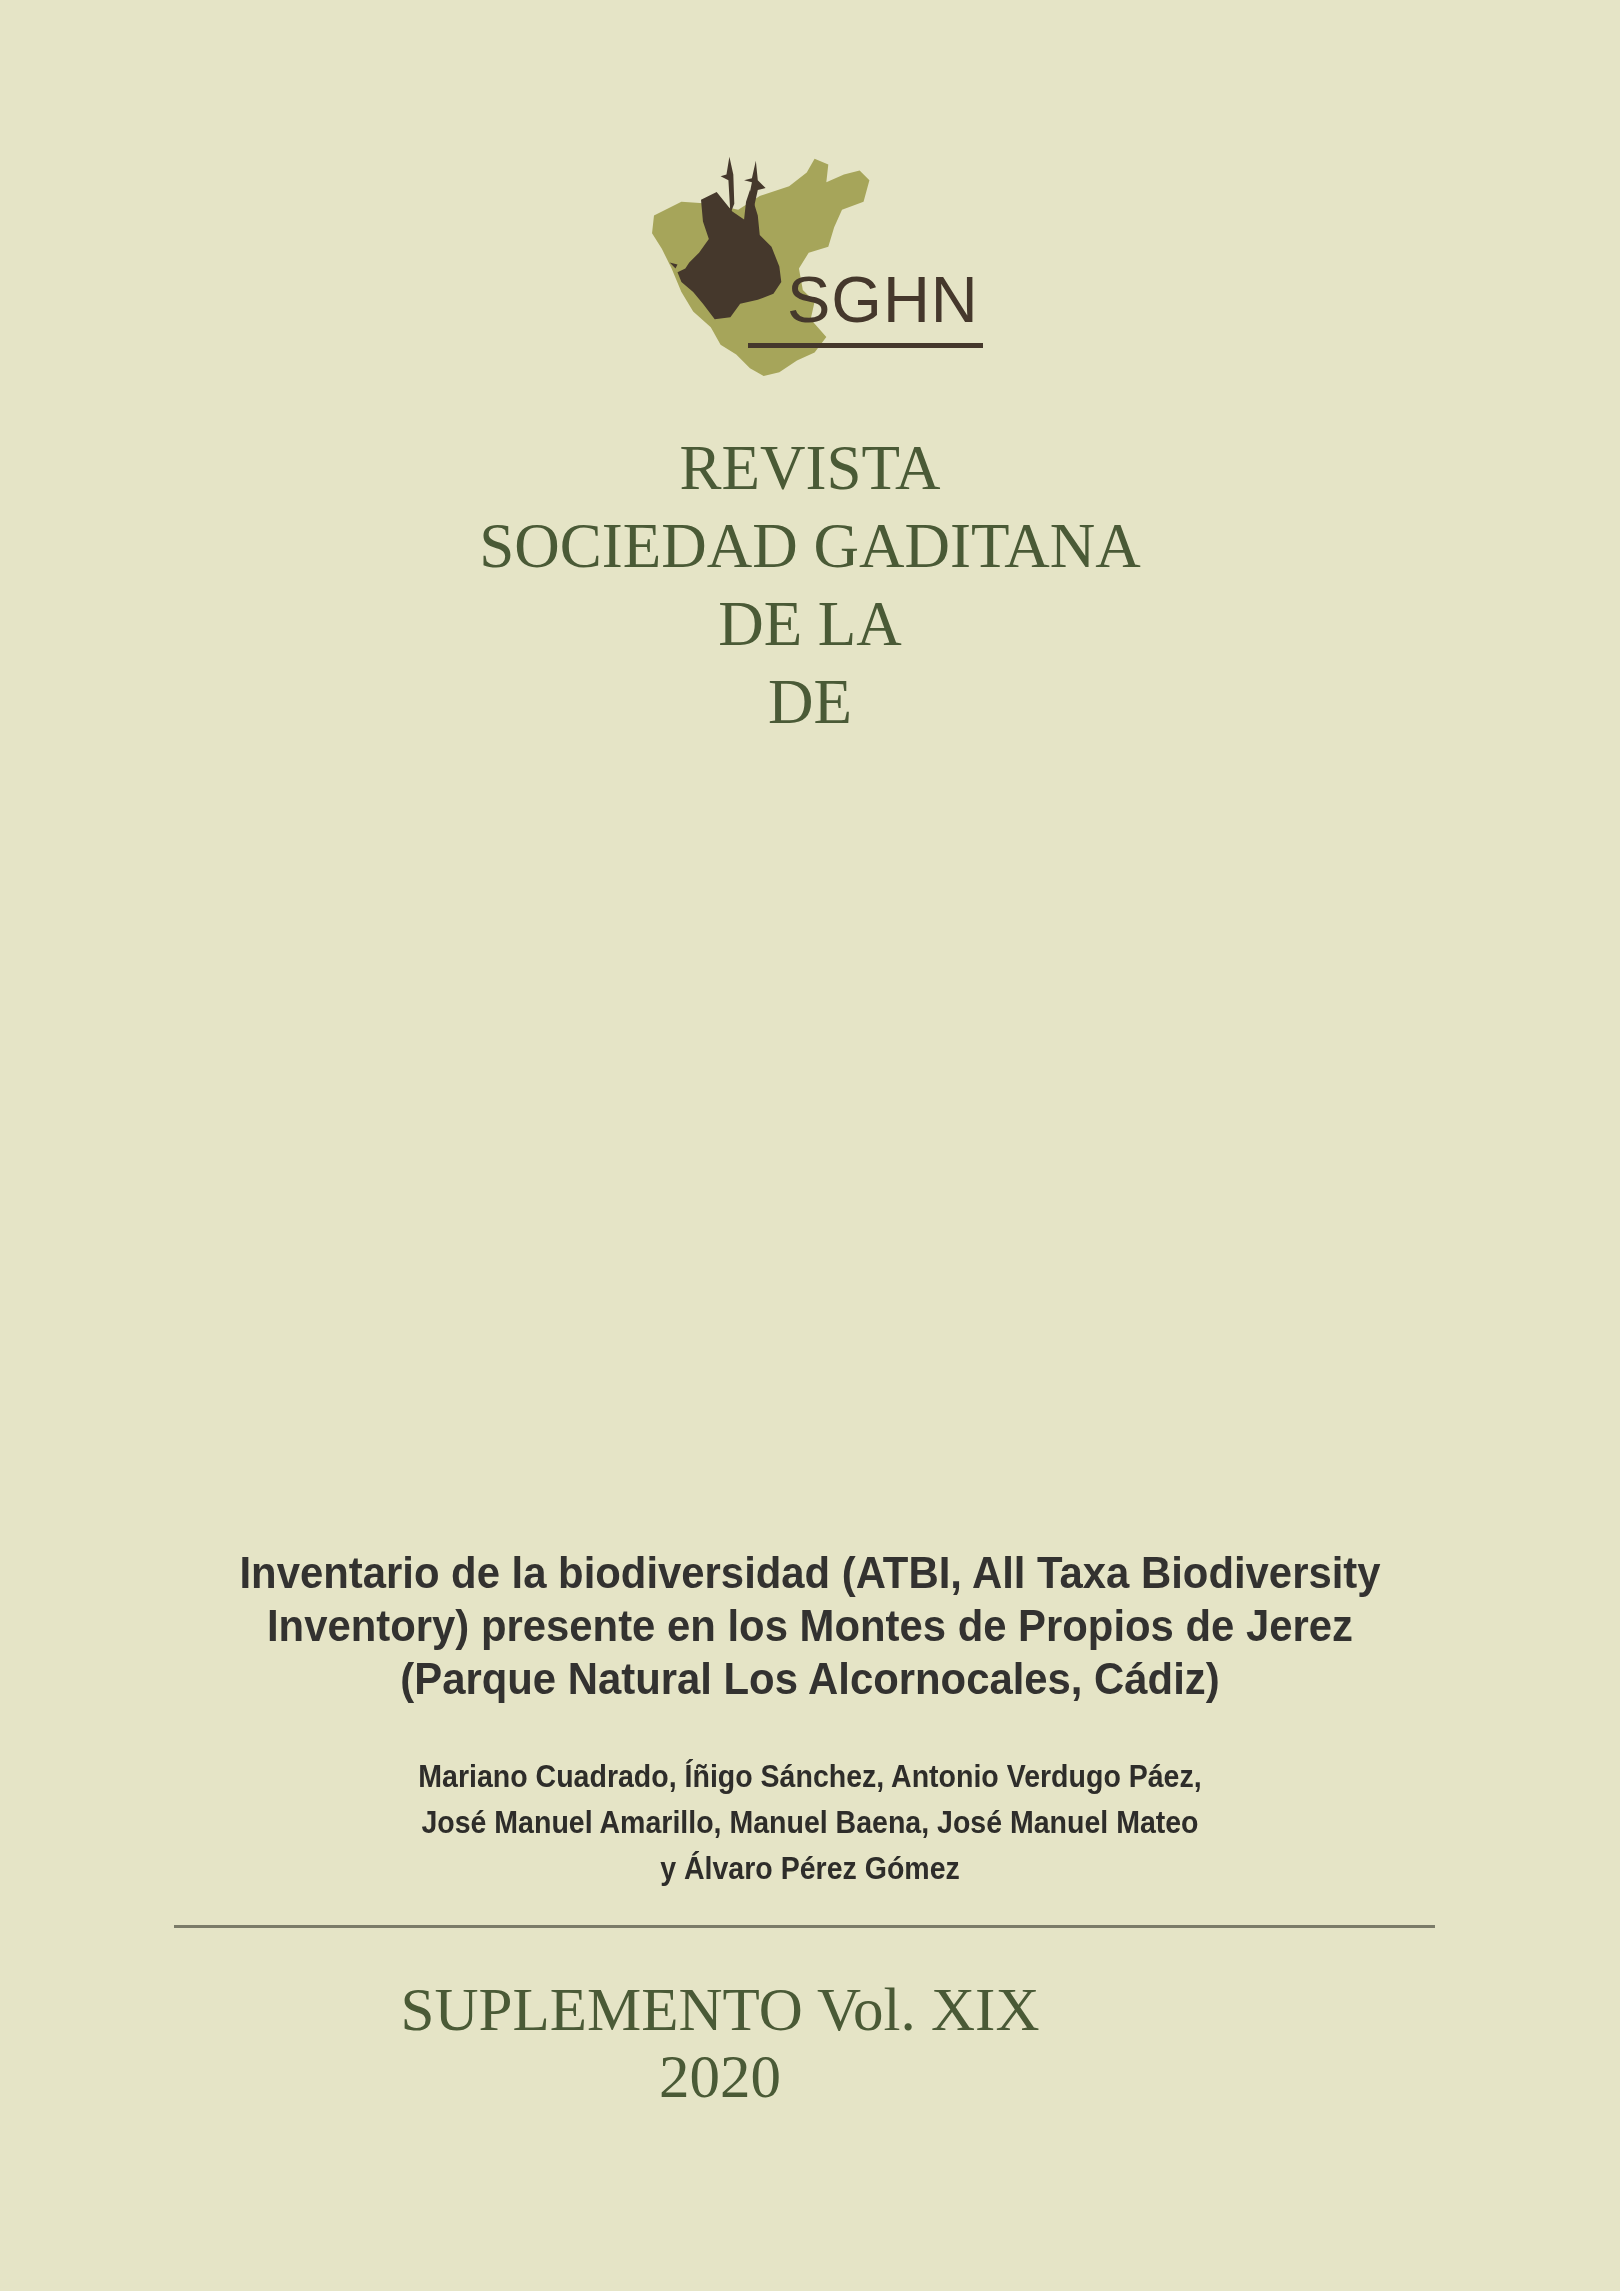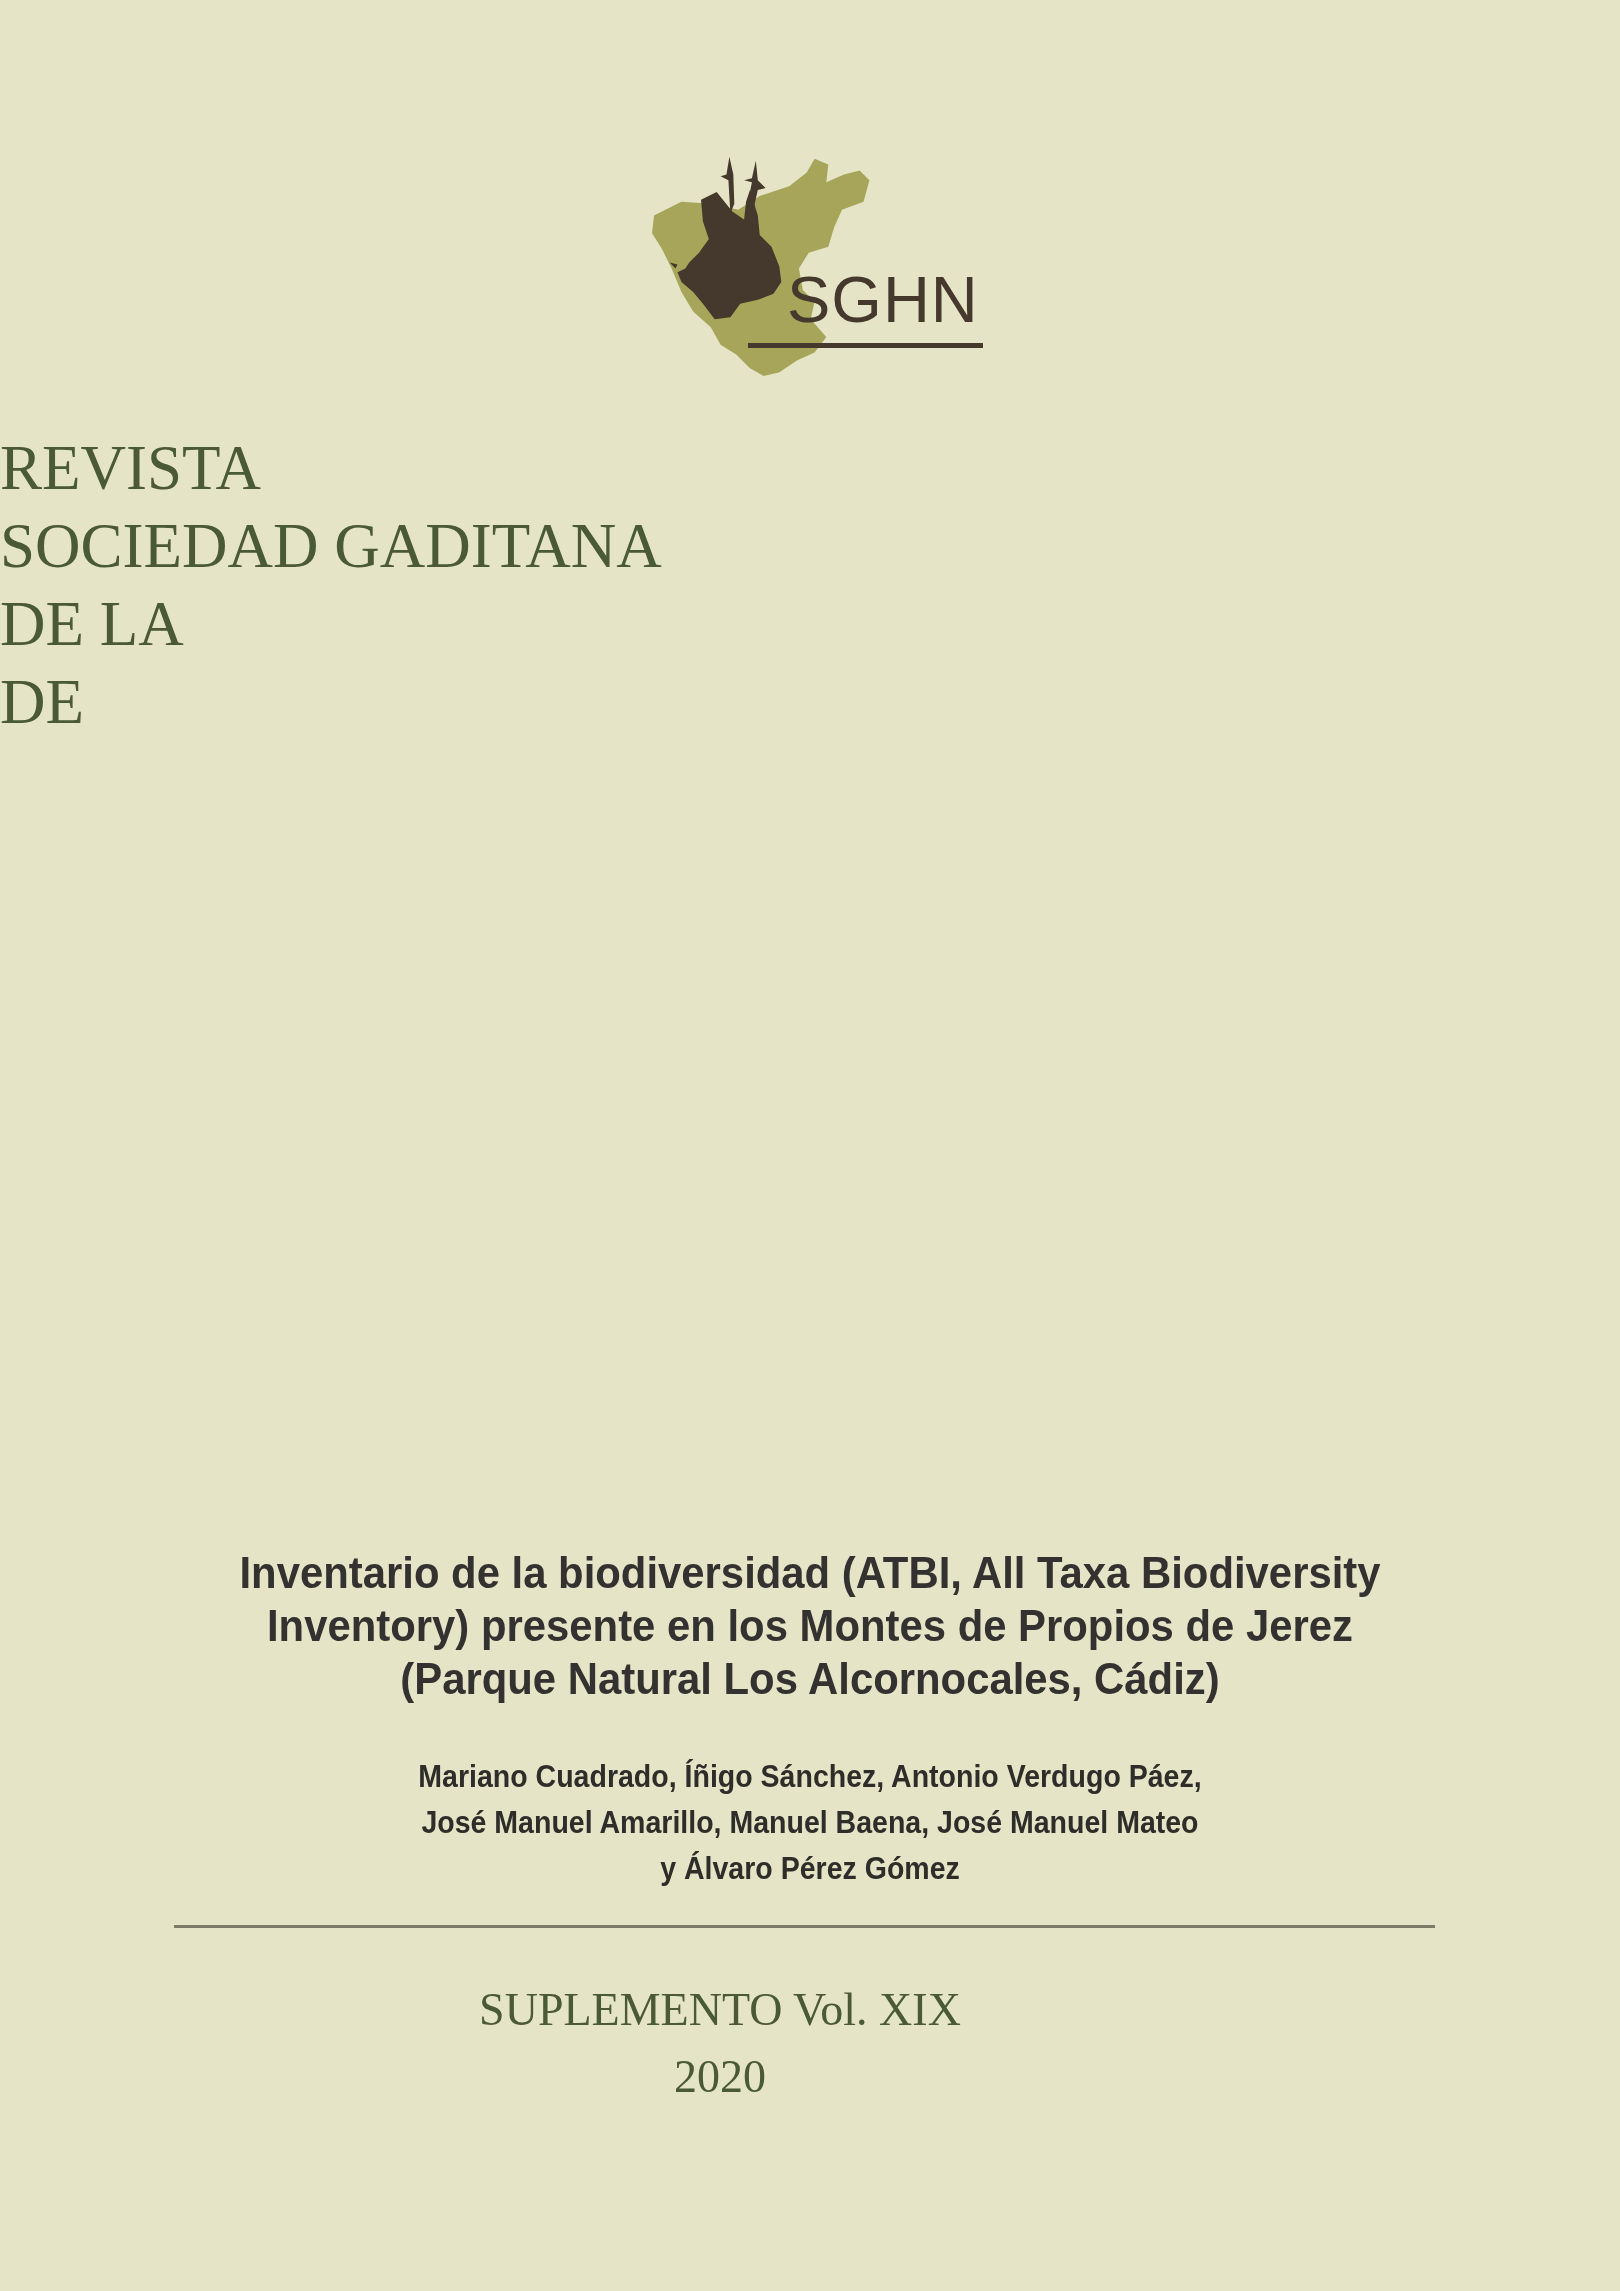--- a/index.html
+++ b/index.html
@@ -12,20 +12,21 @@
     .logo svg { width: 100%; height: 100%; display: block; }
     .logo-text {
       position: absolute; left: 145px; top: 122px;
       font-family: Liberation Sans, sans-serif;
       font-size: 65px; color: #45382c; letter-spacing: 1px; line-height: 1;
     }
     .logo-rule { position: absolute; left: 106px; top: 198px; width: 235px; height: 4.9px; background: #45382c; }
 
     .masthead {
       position: absolute; left: 0; top: 429px; width: 1620px;
+      text-align: center;
       font-family: "Liberation Serif", "DejaVu Serif", serif;
       color: #4a5a36; font-size: 63px; line-height: 78px;
     }
     .masthead div { white-space: nowrap; }
 
     .article-title {
       position: absolute; left: 0; top: 1546px; width: 1620px;
       text-align: center;
       font-family: "Liberation Sans", "DejaVu Sans", sans-serif;
       font-weight: bold; font-size: 45px; line-height: 53px; color: #333230;
@@ -36,21 +37,21 @@
       text-align: center;
       font-family: "Liberation Sans", "DejaVu Sans", sans-serif;
       font-weight: bold; font-size: 31px; line-height: 46px; color: #2e2d2a;
       transform: scaleX(0.92); transform-origin: center;
     }
     .divider { position: absolute; left: 174px; top: 1925px; width: 1261px; height: 2.9px; background: #7b7b68; }
     .supplement {
       position: absolute; left: 0; top: 1976px; width: 1440px;
       text-align: center;
       font-family: "Liberation Serif", "DejaVu Serif", serif;
-      color: #4a5a36; font-size: 46px; line-height: 67px;
+      color: #4a5a36; font-size: 61px; line-height: 67px;
     }
   </style>
 </head>
 <body>
 
 <div class="logo">
   <svg viewBox="0 0 360 240" xmlns="http://www.w3.org/2000/svg">
 
     <path d="M12 72 L40 58 L70 60 L98 66 L120 52 L150 42 L168 28 L176 14 L190 20 L188 38 L206 30 L222 26 L232 36 L226 58 L204 66 L196 84 L190 104 L170 110 L160 126 L164 148 L176 160 L172 178 L188 196 L176 212 L158 220 L140 232 L124 236 L110 228 L96 214 L80 204 L70 186 L52 170 L40 150 L30 126 L20 106 L10 90 Z" fill="#a6a55a"></path>
 

